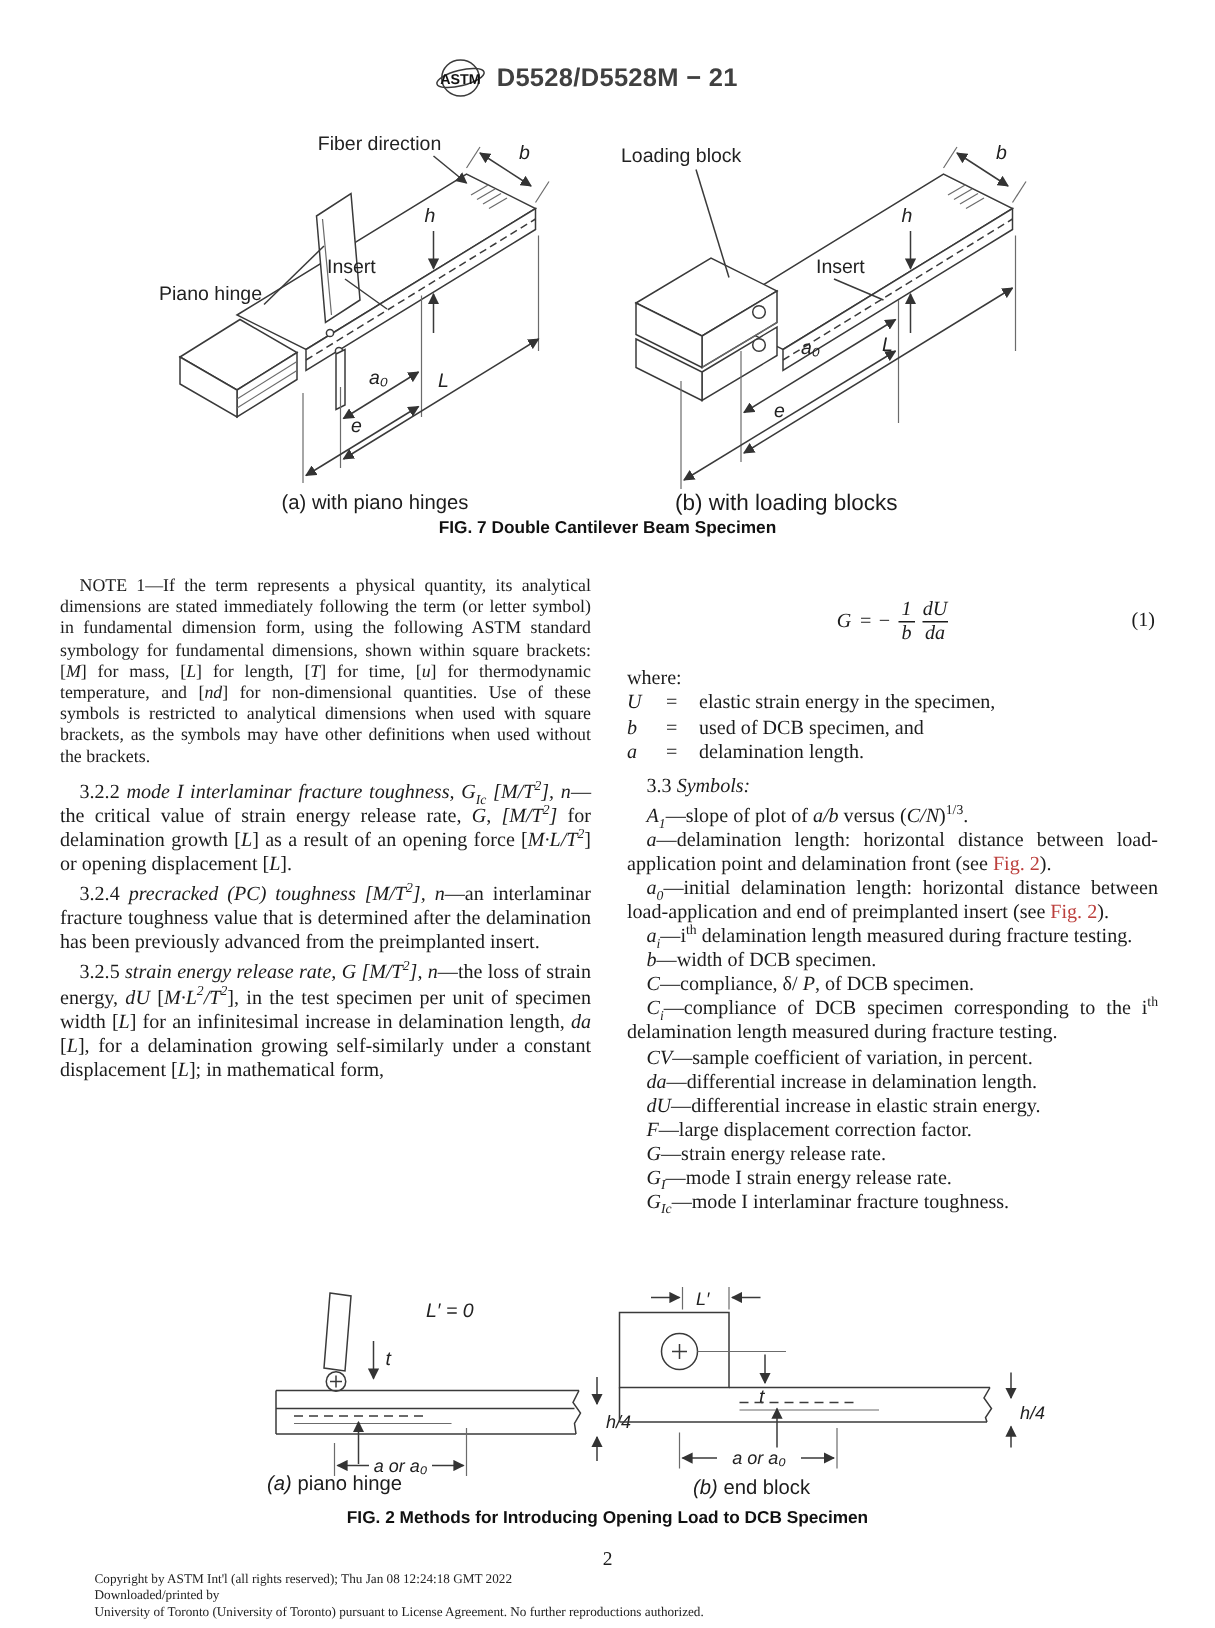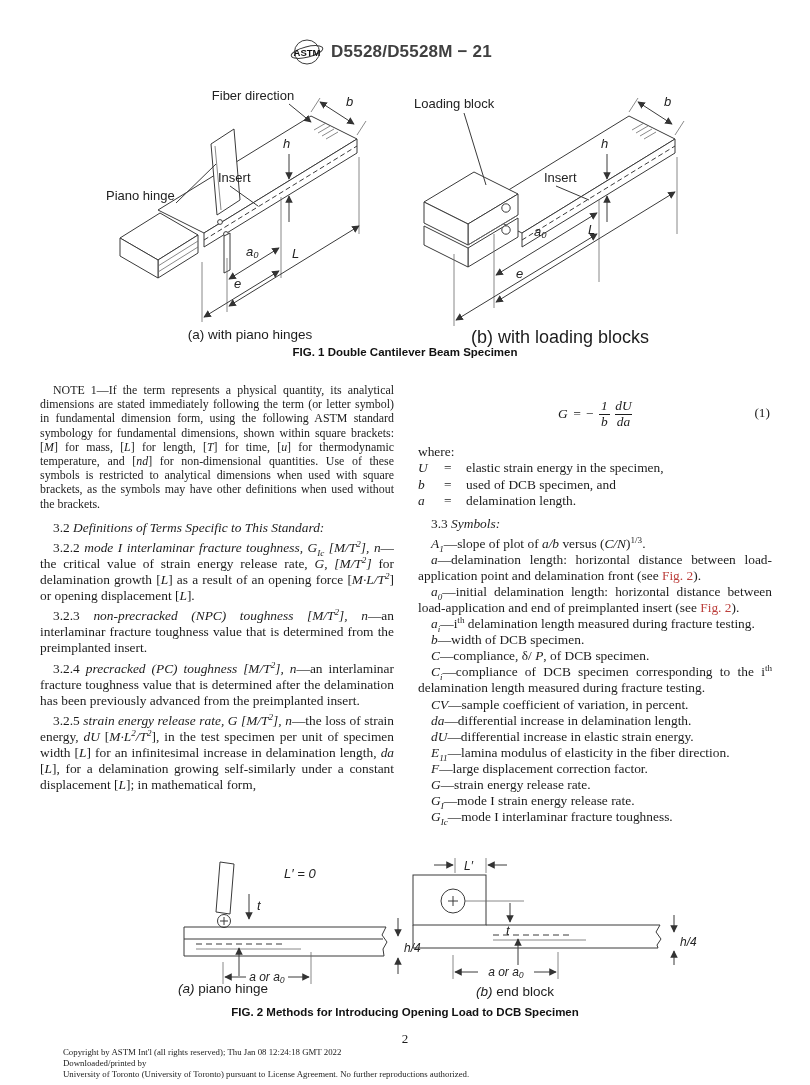--- a/index.html
+++ b/index.html
@@ -20,22 +20,22 @@
   svg text { font-family:"Liberation Sans", sans-serif; font-size:13px; fill:#222; }
   svg text.dim { font-style:italic; }
   .ln { stroke:#3a3a3a; stroke-width:1; fill:none; }
   .fc { fill:#ffffff; stroke:#3a3a3a; stroke-width:1; }
   .thin { stroke:#6b6b6b; stroke-width:0.8; fill:none; }
 
   .fig1a { position:absolute; top:82px; left:68px; }
   .fig1b { position:absolute; top:82px; left:406px; }
   .fig1-cap-a { position:absolute; top:327px; left:140px; width:220px; text-align:center;
     font-family:"Liberation Sans", sans-serif; font-size:13.5px; }
-  .fig1-cap-b { position:absolute; top:327px; left:450px; width:220px; text-align:center;
-    font-family:"Liberation Sans", sans-serif; font-size:18px; }
+  .fig1-cap-b { position:absolute; top:327px; left:450px; width:220px; text-align:left;
+    font-family:"Liberation Sans", sans-serif; font-size:15px; }
   .fig-title { position:absolute; left:0; width:810px; text-align:center;
     font-family:"Liberation Sans", sans-serif; font-weight:bold; font-size:11.5px; color:#111; }
   .fig1-title { top:346px; }
   .fig2-title { top:1006px; }
 
   
   .columns { position:absolute; top:383px; left:40px; width:732px; display:flex; gap:24px; }
   .col { width:354px; }
   .p-note { font-size:11.9px; line-height:14.2px; text-align:justify; text-indent:13px; margin-bottom:9px; }
   .para { font-size:13.4px; line-height:16.1px; text-align:justify; text-indent:13px; margin-bottom:4px; }
@@ -53,21 +53,21 @@
   .where-label { font-size:13.4px; line-height:17px; }
   .where { display:grid; grid-template-columns:26px 22px 1fr; font-size:13.4px; line-height:16.5px; margin-bottom:6px; }
   .where .sym { font-style:italic; }
 
   
   .fig2a { position:absolute; top:856px; left:136px; }
   .fig2b { position:absolute; top:853px; left:398px; }
   .fig2-cap-a { position:absolute; top:981px; left:178px;
     font-family:"Liberation Sans", sans-serif; font-size:13.5px; }
   .fig2-cap-b { position:absolute; top:984px; left:462px;
-    font-family:"Liberation Sans", sans-serif; font-size:13.5px;margin-left:14px; }
+    font-family:"Liberation Sans", sans-serif; font-size:13.5px; }
 
   
   .page-number { position:absolute; top:1031px; left:0; width:810px; text-align:center; font-size:13px; }
   .copyright { position:absolute; top:1047px; left:63px; width:620px;
     font-size:8.8px; line-height:11px; color:#222; }
 </style>
 </head>
 <body>
 
 <div class="doc-header">
@@ -188,28 +188,26 @@
   <line class="ln" x1="90" y1="193" x2="191" y2="131" marker-start="url(#arrB)" marker-end="url(#arrB)"></line>
   <text class="dim" x="128" y="154">a₀</text>
   <line class="ln" x1="90" y1="220" x2="269" y2="110" marker-start="url(#arrB)" marker-end="url(#arrB)"></line>
   <text class="dim" x="182" y="152">L</text>
   <line class="ln" x1="50" y1="238" x2="191" y2="152" marker-start="url(#arrB)" marker-end="url(#arrB)"></line>
   <text class="dim" x="110" y="196">e</text>
 </svg>
 
 <div class="fig1-cap-a">(a) with piano hinges</div>
 <div class="fig1-cap-b">(b) with loading blocks</div>
-<div class="fig-title fig1-title">FIG. 1 Double Cantilever Beam Specimen</div>
+<div class="fig-title fig1-title">FIG. 7 Double Cantilever Beam Specimen</div>
 
 <div class="columns">
   <div class="col">
     <p class="p-note">NOTE 1—If the term represents a physical quantity, its analytical dimensions are stated immediately following the term (or letter symbol) in fundamental dimension form, using the following ASTM standard symbology for fundamental dimensions, shown within square brackets: [<i>M</i>] for mass, [<i>L</i>] for length, [<i>T</i>] for time, [<i>u</i>] for thermodynamic temperature, and [<i>nd</i>] for non-dimensional quantities. Use of these symbols is restricted to analytical dimensions when used with square brackets, as the symbols may have other definitions when used without the brackets.</p>
-    <p class="para">3.2 <i>Definitions of Terms Specific to This Standard:</i></p>
     <p class="para">3.2.2 <i>mode I interlaminar fracture toughness, G<sub>Ic</sub> [M/T<sup>2</sup>], n</i>—the critical value of strain energy release rate, <i>G</i>, <i>[M/T<sup>2</sup>]</i> for delamination growth [<i>L</i>] as a result of an opening force [<i>M·L/T<sup>2</sup></i>] or opening displacement [<i>L</i>].</p>
-    <p class="para">3.2.3 <i>non-precracked (NPC) toughness [M/T<sup>2</sup>], n</i>—an interlaminar fracture toughness value that is determined from the preimplanted insert.</p>
     <p class="para">3.2.4 <i>precracked (PC) toughness [M/T<sup>2</sup>], n</i>—an interlaminar fracture toughness value that is determined after the delamination has been previously advanced from the preimplanted insert.</p>
     <p class="para">3.2.5 <i>strain energy release rate, G [M/T<sup>2</sup>], n</i>—the loss of strain energy, <i>dU</i> [<i>M·L<sup>2</sup>/T<sup>2</sup></i>], in the test specimen per unit of specimen width [<i>L</i>] for an infinitesimal increase in delamination length, <i>da</i> [<i>L</i>], for a delamination growing self-similarly under a constant displacement [<i>L</i>]; in mathematical form,</p>
   </div>
 
   <div class="col">
     <div class="eqrow">
       <span class="eq">
         <span>G</span>
         <span>= −</span>
         <span class="frac">
@@ -239,21 +237,20 @@
     <p class="sym-p"><i>A<sub>1</sub></i>—slope of plot of <i>a/b</i> versus (<i>C/N</i>)<sup>1/3</sup>.</p>
     <p class="sym-p"><i>a</i>—delamination length: horizontal distance between load-application point and delamination front (see <f>Fig. 2</f>).</p>
     <p class="sym-p"><i>a<sub>0</sub></i>—initial delamination length: horizontal distance between load-application and end of preimplanted insert (see <f>Fig. 2</f>).</p>
     <p class="sym-p"><i>a<sub>i</sub></i>—i<sup>th</sup> delamination length measured during fracture testing.</p>
     <p class="sym-p"><i>b</i>—width of DCB specimen.</p>
     <p class="sym-p"><i>C</i>—compliance, δ/ <i>P</i>, of DCB specimen.</p>
     <p class="sym-p"><i>C<sub>i</sub></i>—compliance of DCB specimen corresponding to the i<sup>th</sup> delamination length measured during fracture testing.</p>
     <p class="sym-p"><i>CV</i>—sample coefficient of variation, in percent.</p>
     <p class="sym-p"><i>da</i>—differential increase in delamination length.</p>
     <p class="sym-p"><i>dU</i>—differential increase in elastic strain energy.</p>
-    <p class="sym-p"><i>E<sub>11</sub></i>—lamina modulus of elasticity in the fiber direction.</p>
     <p class="sym-p"><i>F</i>—large displacement correction factor.</p>
     <p class="sym-p"><i>G</i>—strain energy release rate.</p>
     <p class="sym-p"><i>G<sub>I</sub></i>—mode I strain energy release rate.</p>
     <p class="sym-p"><i>G<sub>Ic</sub></i>—mode I interlaminar fracture toughness.</p>
   </div>
 </div>
 
 <svg class="fig2a" width="290" height="132" viewBox="0 0 290 132">
   <defs>
     <marker id="arrC" viewBox="0 0 10 10" refX="9" refY="5" markerWidth="7.5" markerHeight="7.5" orient="auto-start-reverse">

